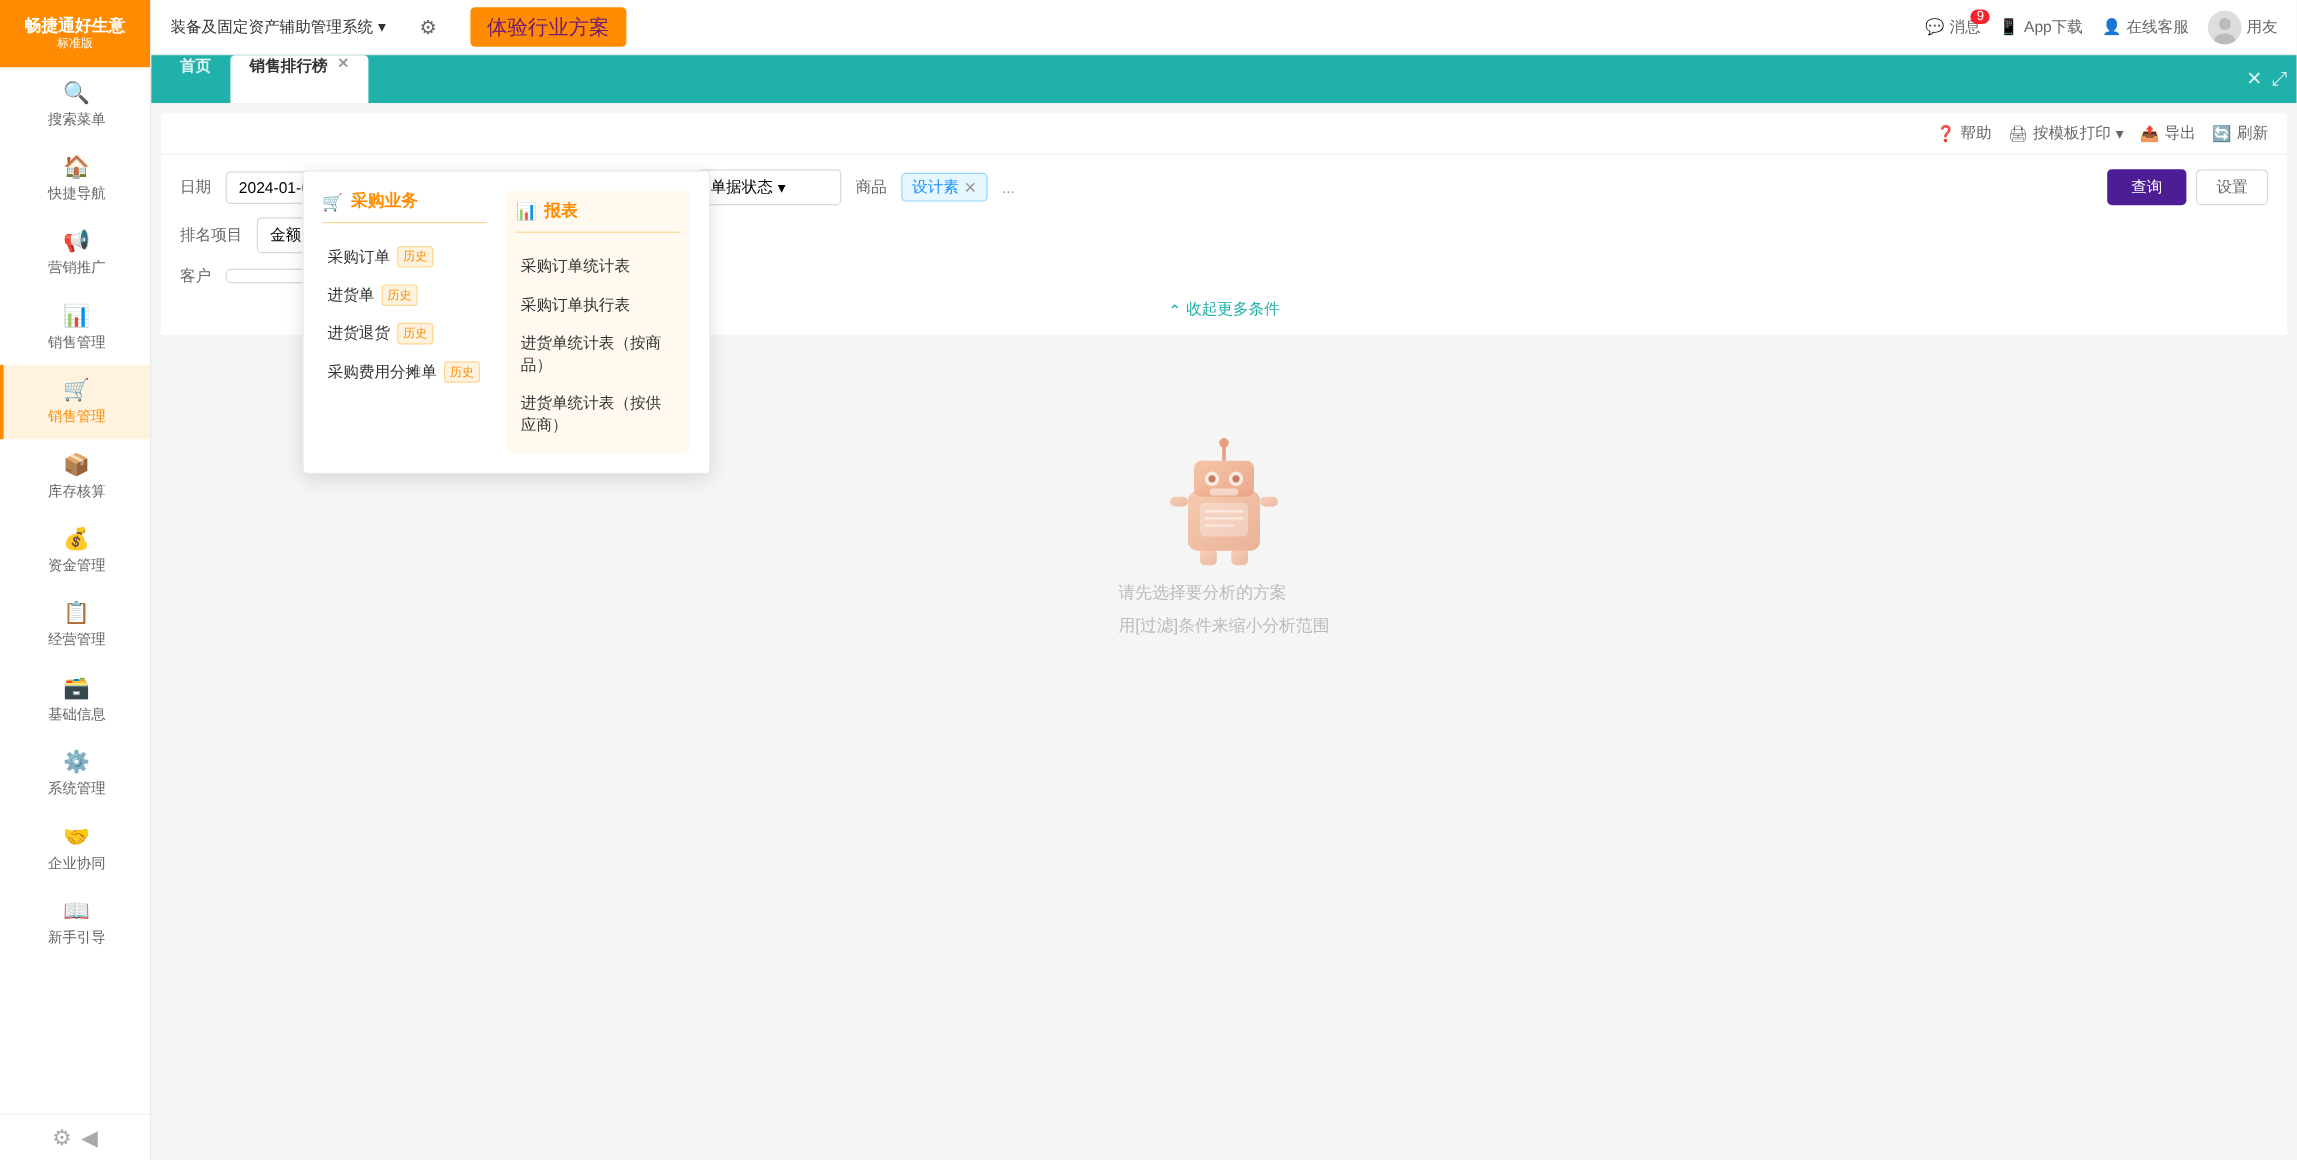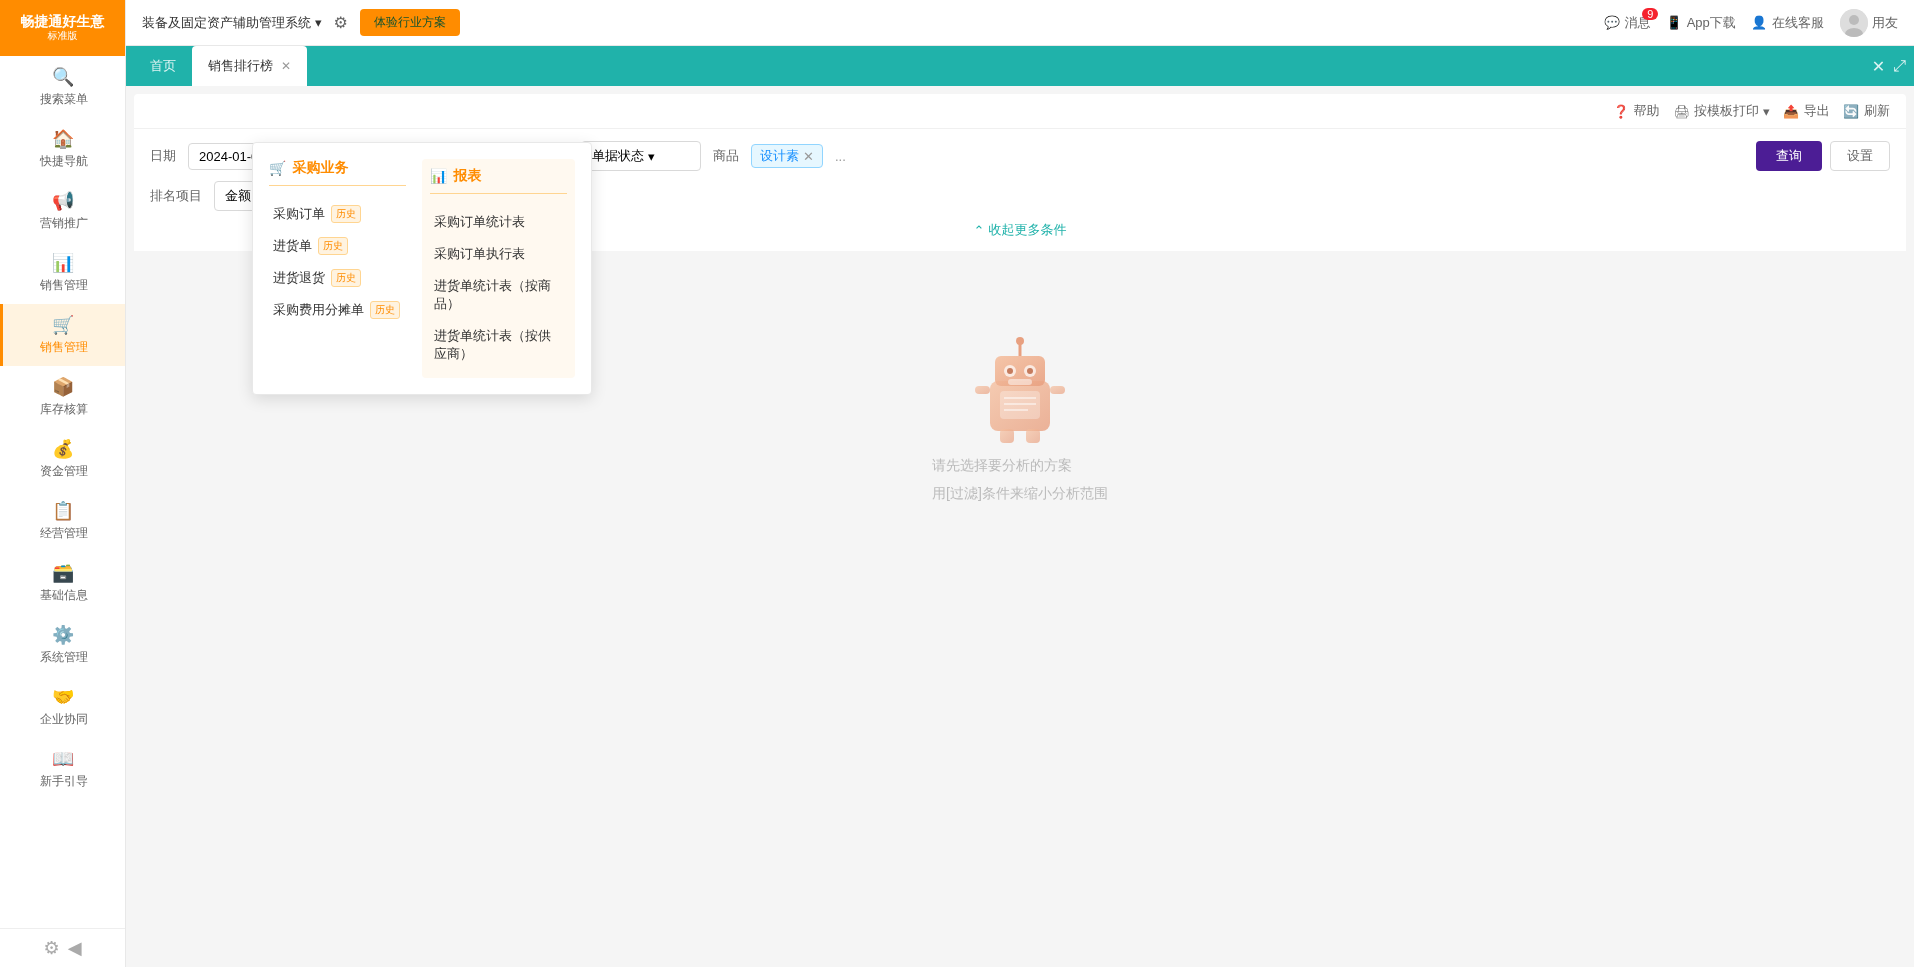--- a/index.html
+++ b/index.html
@@ -17,33 +17,33 @@
     .sidebar-item.active { color: #ff8c00; background: #fff3e0; border-left-color: #ff8c00; }
     .sidebar-item-icon { font-size: 18px; margin-bottom: 3px; }
     .sidebar-item-label { font-size: 12px; text-align: center; }
     .sidebar-bottom { margin-top: auto; border-top: 1px solid #eee; display: flex; padding: 8px; gap: 8px; justify-content: center; }
     .sidebar-bottom-btn { color: #aaa; font-size: 18px; cursor: pointer; }
 
     
     .main { flex: 1; display: flex; flex-direction: column; overflow: hidden; }
 
     
-    .topbar { height: 46px; background: #fff; border-bottom: 1px solid #e8e8e8; display: flex; align-items: center; padding: 0 16px; gap: 12px; }
+    .topbar { height: 46px; background: #fff; border-bottom: 1px solid #e8e8e8; display: flex; align-items: center; padding: 0 16px; gap: 28px; }
     .topbar-title { font-size: 13px; color: #333; }
     .topbar-dropdown { display: flex; align-items: center; gap: 4px; cursor: pointer; color: #333; }
     .topbar-settings-icon { color: #666; font-size: 16px; cursor: pointer; }
-    .topbar-trial-btn { background: #ff8c00; color: #14532d; border: none; padding: 5px 14px; border-radius: 4px; cursor: pointer; font-size: 12px; }
+    .topbar-trial-btn { background: #ff8c00; color: #701a75; border: none; padding: 5px 14px; border-radius: 4px; cursor: pointer; font-size: 17px; }
     .topbar-right { margin-left: auto; display: flex; align-items: center; gap: 16px; color: #666; font-size: 13px; }
     .topbar-right-item { display: flex; align-items: center; gap: 4px; cursor: pointer; position: relative; }
     .badge { background: #f5222d; color: #fff; border-radius: 10px; padding: 0 5px; font-size: 11px; position: absolute; top: -6px; right: -8px; }
     .user-avatar { width: 28px; height: 28px; border-radius: 50%; background: #ddd; display: flex; align-items: center; justify-content: center; overflow: hidden; }
 
     
     .tabbar { height: 40px; background: #20b2aa; display: flex; align-items: center; padding: 0 8px; gap: 0; }
-    .tab { height: 40px; display: flex; align-items: center; padding: 0 16px; cursor: pointer; font-size: 13px; color: rgba(255,255,255,0.85); position: relative; }
+    .tab { height: 40px; display: flex; align-items: flex-start; padding: 0 16px; cursor: pointer; font-size: 13px; color: rgba(255,255,255,0.85); position: relative; font-weight: bold; }
     .tab.active { background: #fff; color: #333; border-radius: 4px 4px 0 0; }
     .tab-close { margin-left: 8px; color: #999; font-size: 12px; cursor: pointer; }
     .tabbar-actions { margin-left: auto; display: flex; align-items: center; gap: 8px; }
     .tabbar-icon-btn { color: rgba(255,255,255,0.85); font-size: 16px; cursor: pointer; background: none; border: none; }
 
     
     .content { flex: 1; background: #f5f5f5; overflow: hidden; position: relative; }
 
     
     .filter-section { background: #fff; margin: 8px; border-radius: 4px; padding: 12px 16px; }
@@ -249,20 +249,27 @@
             <span>▾</span>
           </div>
 
           <span class="filter-label">业务员</span>
           <div class="filter-select" style="min-width:80px;">
             <span></span>
           </div>
           <span class="filter-dots">...</span>
         </div>
 
+        <div class="filter-row">
+          <span class="filter-label">客户</span>
+          <div class="filter-select" style="min-width:80px;">
+            <span></span>
+          </div>
+          <span class="filter-dots">...</span>
+        </div>
 
         <div class="filter-collapse">
           <span>⌃</span>
           <span>收起更多条件</span>
         </div>
       </div>
 
       <div class="empty-state">
 
         <svg width="120" height="120" viewBox="0 0 120 120">

